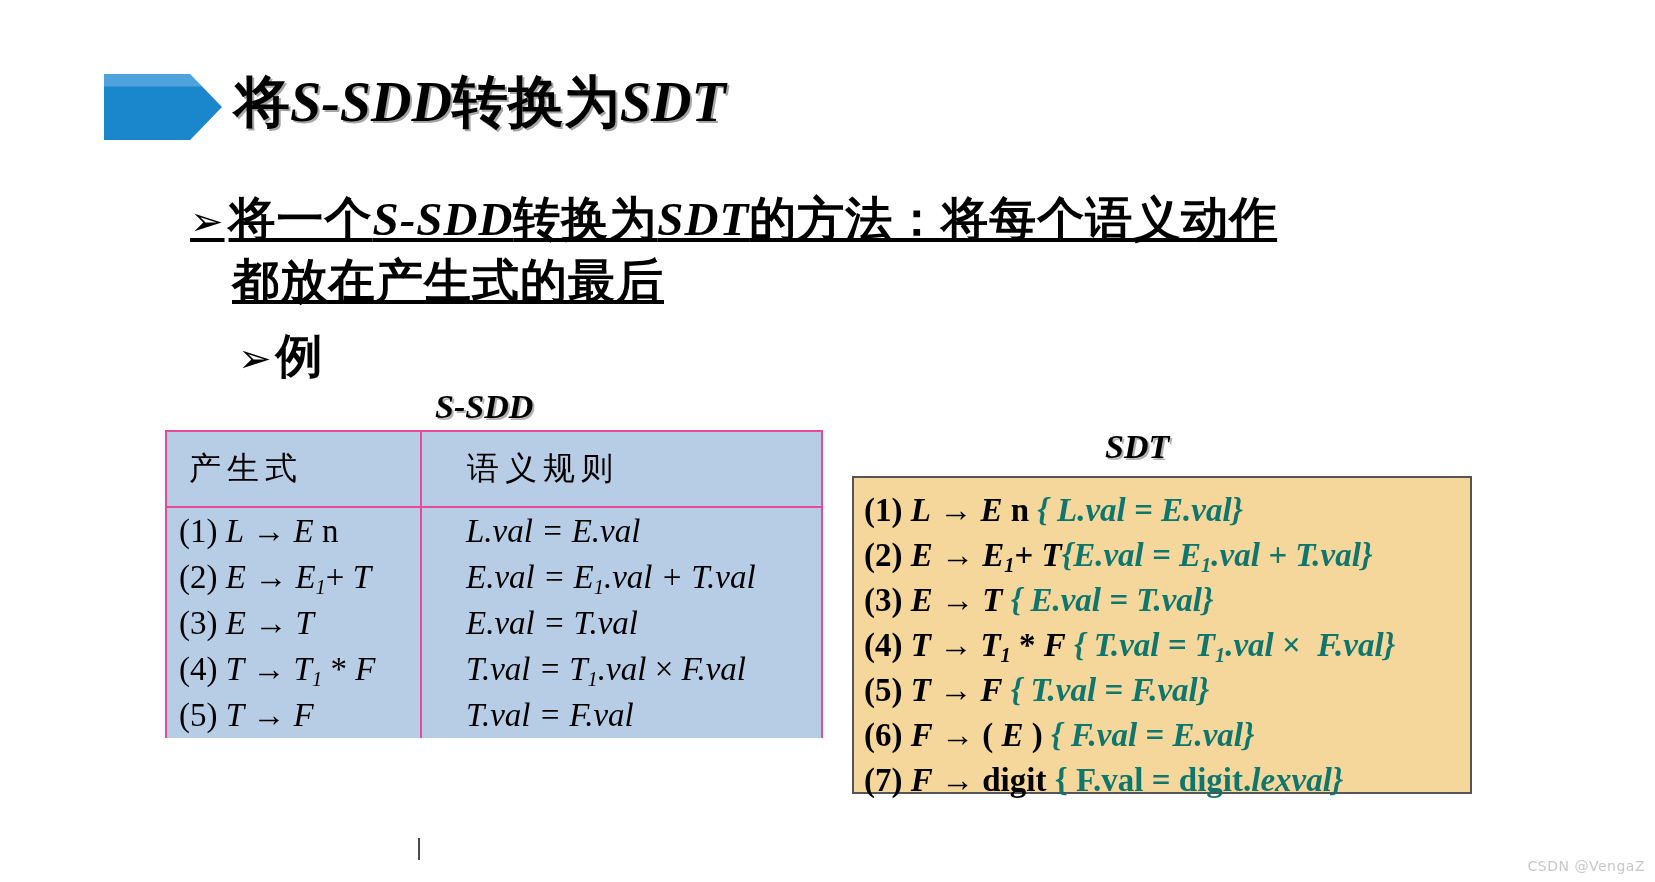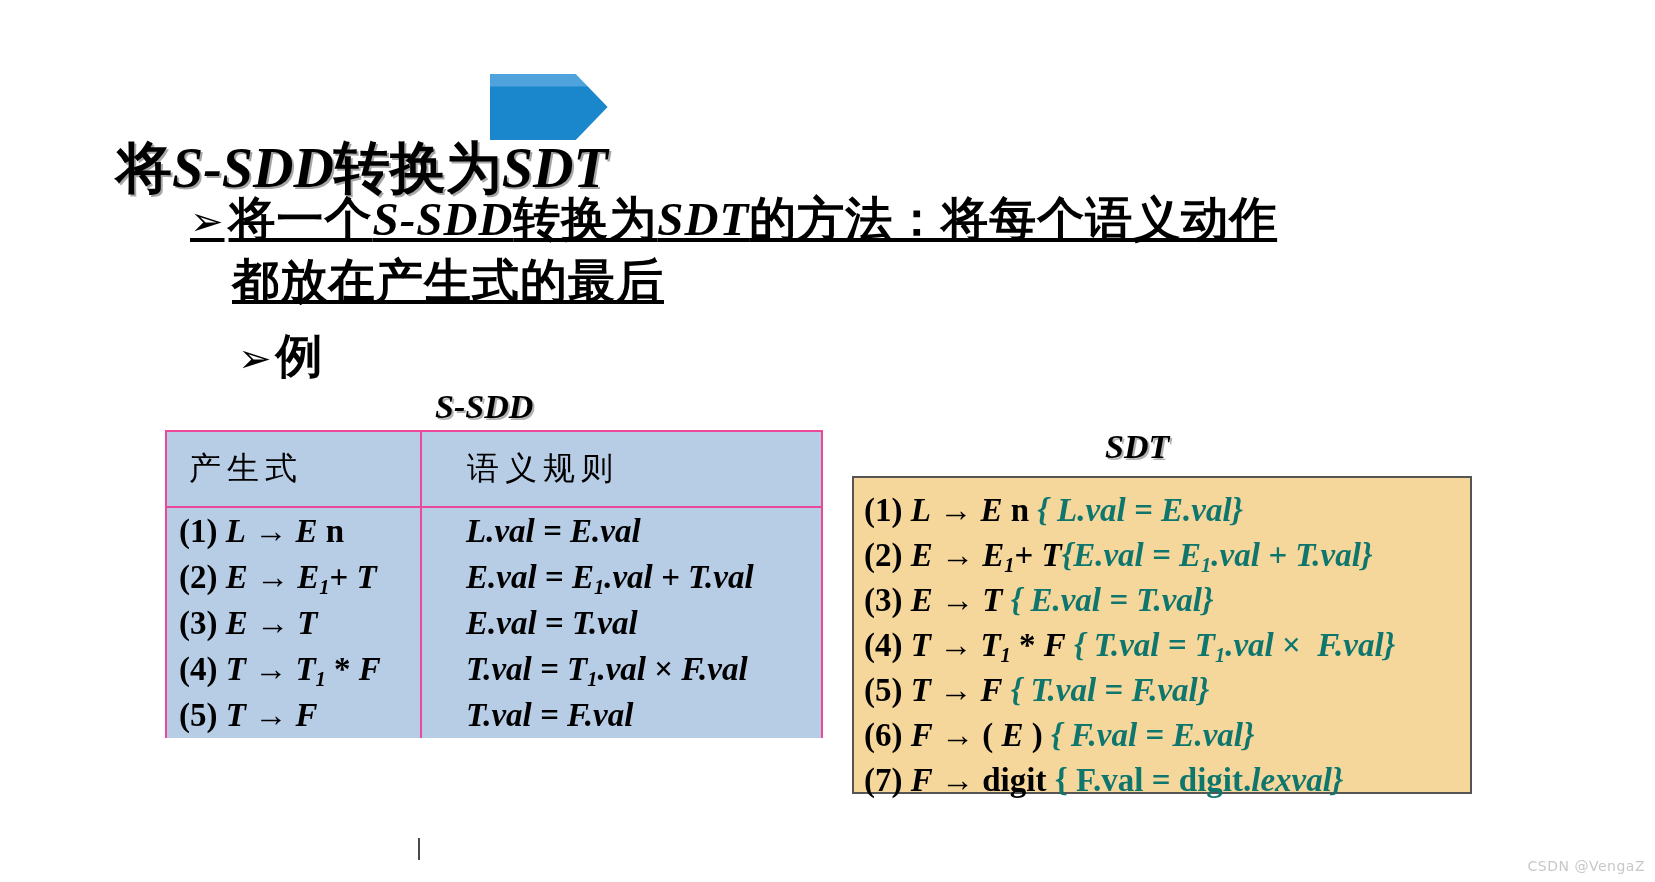--- a/index.html
+++ b/index.html
@@ -15,22 +15,21 @@
     font-family: "Liberation Serif", serif;
     color: #000000;
   }
 
   
   #title-row {
     position: absolute;
     left: 104px;
     top: 74px;
     display: flex;
-    align-items: flex-end;
-    flex-direction: column;
+    align-items: flex-start;
   }
   #chevron {
     width: 118px;
     height: 66px;
     position: relative;
     flex: 0 0 auto;
   }
   #chevron .body {
     position: absolute;
     inset: 0;
@@ -107,30 +106,30 @@
   #ssdd-table th {
     height: 48px;
     font-size: 32px;
     font-weight: normal;
     letter-spacing: 6px;
     padding-left: 22px;
   }
   #ssdd-table th.c2 { padding-left: 45px; }
   #ssdd-table td.prod {
     font-size: 33px;
-    font-weight: bold;
+    font-weight: normal;
     padding: 0 0 0 12px;
     height: 46px;
     border-top: none;
     border-bottom: none;
     white-space: nowrap;
   }
   #ssdd-table td.rule {
     font-size: 33px;
-    font-weight: bold;
+    font-weight: normal;
     font-style: italic;
     padding: 0 0 0 44px;
     height: 46px;
     border-top: none;
     border-bottom: none;
     white-space: nowrap;
   }
   #ssdd-table tr.first td { border-top: 2px solid #4a4a4a; }
   #ssdd-table tr.last td { border-bottom: 2px solid #4a4a4a; }
   #ssdd-table col.c1 { width: 255px; }

